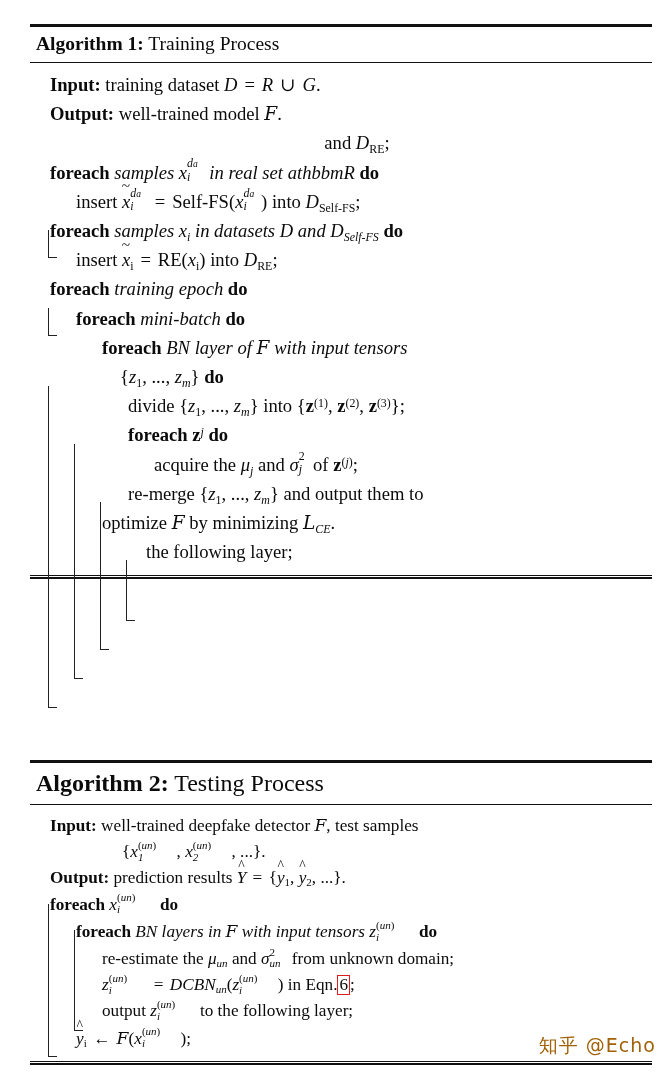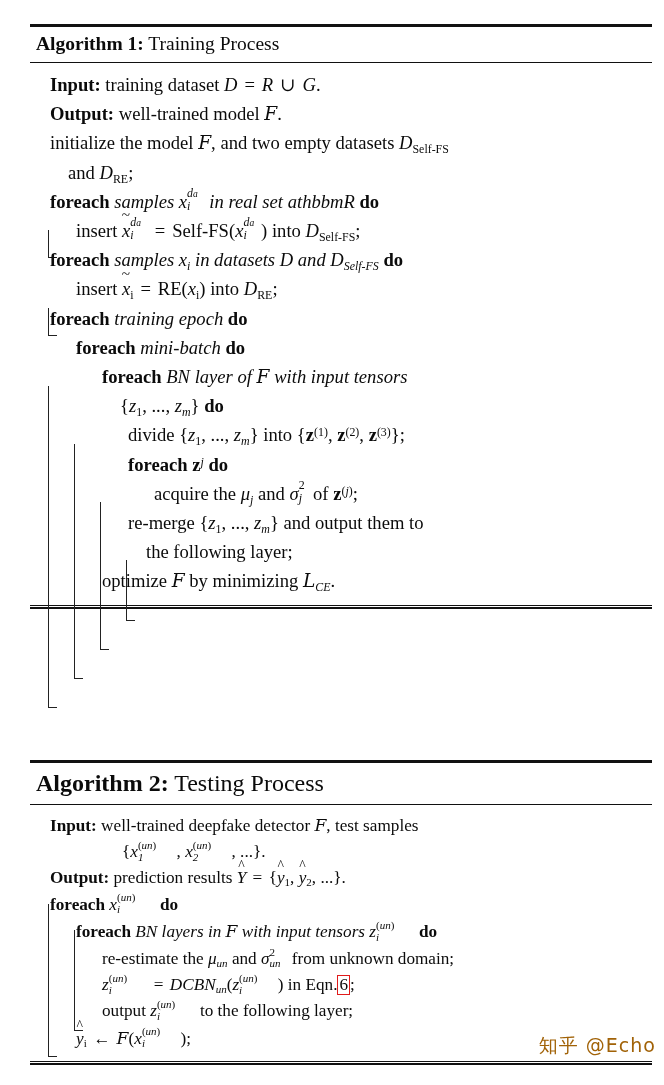--- a/index.html
+++ b/index.html
@@ -75,21 +75,21 @@
   }
   .algo2 .ln {
     font-size: 17.2px;
     line-height: 26.4px;
   }
 
   .ln.gap-before { }
 
   
   .i0  { margin-left: 14px; }
-  .i0h { margin-left: 32px; }   
+  .i0h { margin-left: 32px; text-align: center; }   
   .i1  { margin-left: 40px; }
   .i2  { margin-left: 66px; }
   .i2h { margin-left: 84px; }
   .i3  { margin-left: 92px; }
   .i3h { margin-left: 110px; }
   .i4  { margin-left: 118px; }
 
   
   .b   { font-weight: bold; }
   .it  { font-style: italic; }
@@ -244,23 +244,20 @@
         </span>
       </div>
 
       <div class="ln i0">
         <span class="b">Output:</span>
         <span>
           well-trained model <span class="cal">F</span>.
         </span>
       </div>
 
-      <div class="ln i0">
-        initialize the model <span class="cal">F</span>, and two empty datasets <span class="mi">D</span><sub class="rm">Self-FS</sub>
-      </div>
       <div class="ln i0h">
         and <span class="mi">D</span><sub class="rm">RE</sub>;
       </div>
 
       <div class="ln i0 gap-before">
         <span class="b">foreach</span>
         <span class="it">samples
           <span class="stk w-da"><span class="mi">x</span><span class="su"><span class="mi">d</span><span style="font-size:0.8em;font-style:italic">a</span></span><span class="sd">i</span></span>
           in real set athbbm<span class="mi">R</span></span>
         <span class="b">do</span>
@@ -315,26 +312,26 @@
       <div class="ln i4">
         acquire the <span class="mi">μ</span><sub><span class="mi">j</span></sub> and
         <span class="sigsub"><span class="mi">σ</span><span class="sq">2</span><span class="sb">j</span></span>
         of <span class="bz">z</span><sup>(<span class="mi">j</span>)</sup>;
       </div>
 
 
       <div class="ln i3">
         re-merge <span class="mr">{</span><span class="mi">z</span><sub>1</sub>, ..., <span class="mi">z</span><sub><span class="mi">m</span></sub><span class="mr">}</span> and output them to
       </div>
+      <div class="ln i2">
+        optimize <span class="cal">F</span> by minimizing <span class="cal">L</span><sub><span class="mi">CE</span></sub>.
+      </div>
+
       <div class="ln i3h">
         the following layer;
-      </div>
-
-      <div class="ln i2">
-        optimize <span class="cal">F</span> by minimizing <span class="cal">L</span><sub><span class="mi">CE</span></sub>.
       </div>
 
     </div>
 
     <div class="rule-bottom"></div>
   </div>
 
   <div class="algo algo2" style="top:760px;">
 
     <div class="rule-top"></div>

